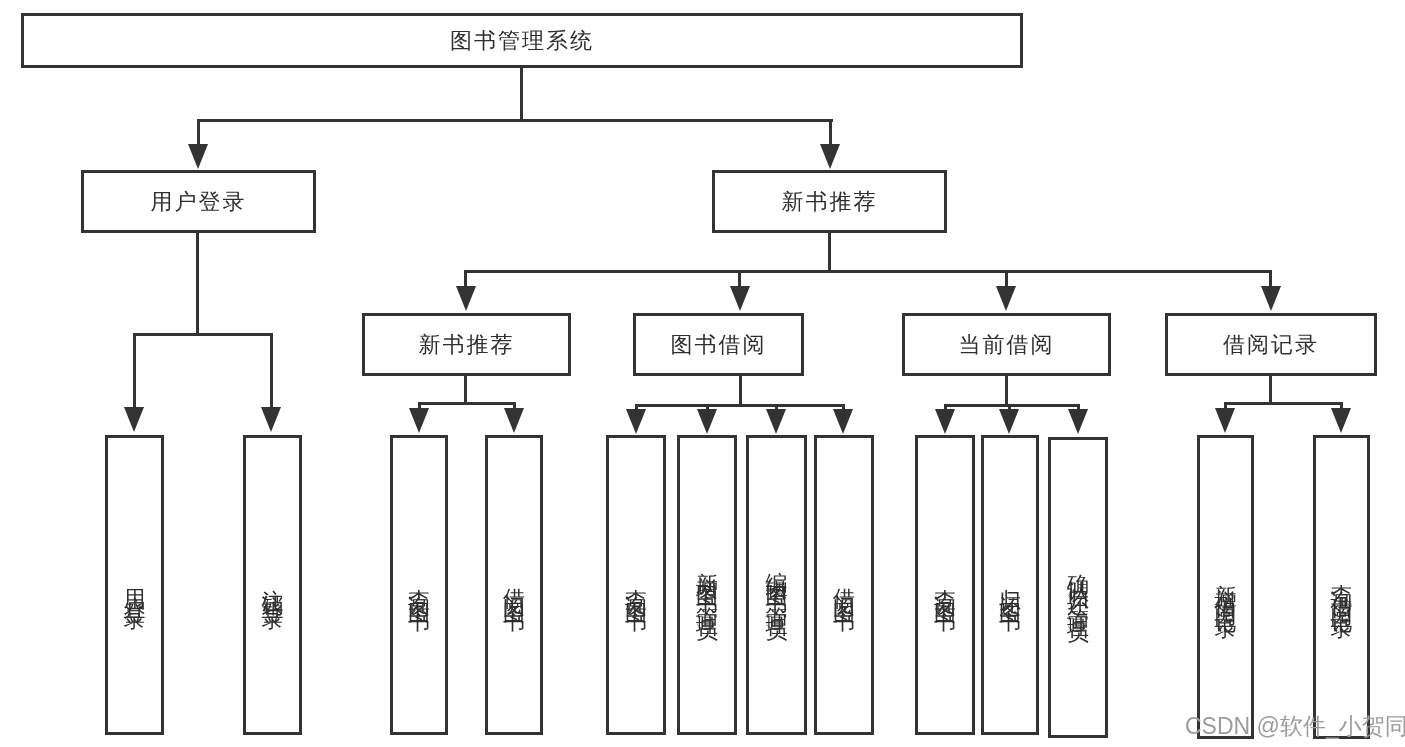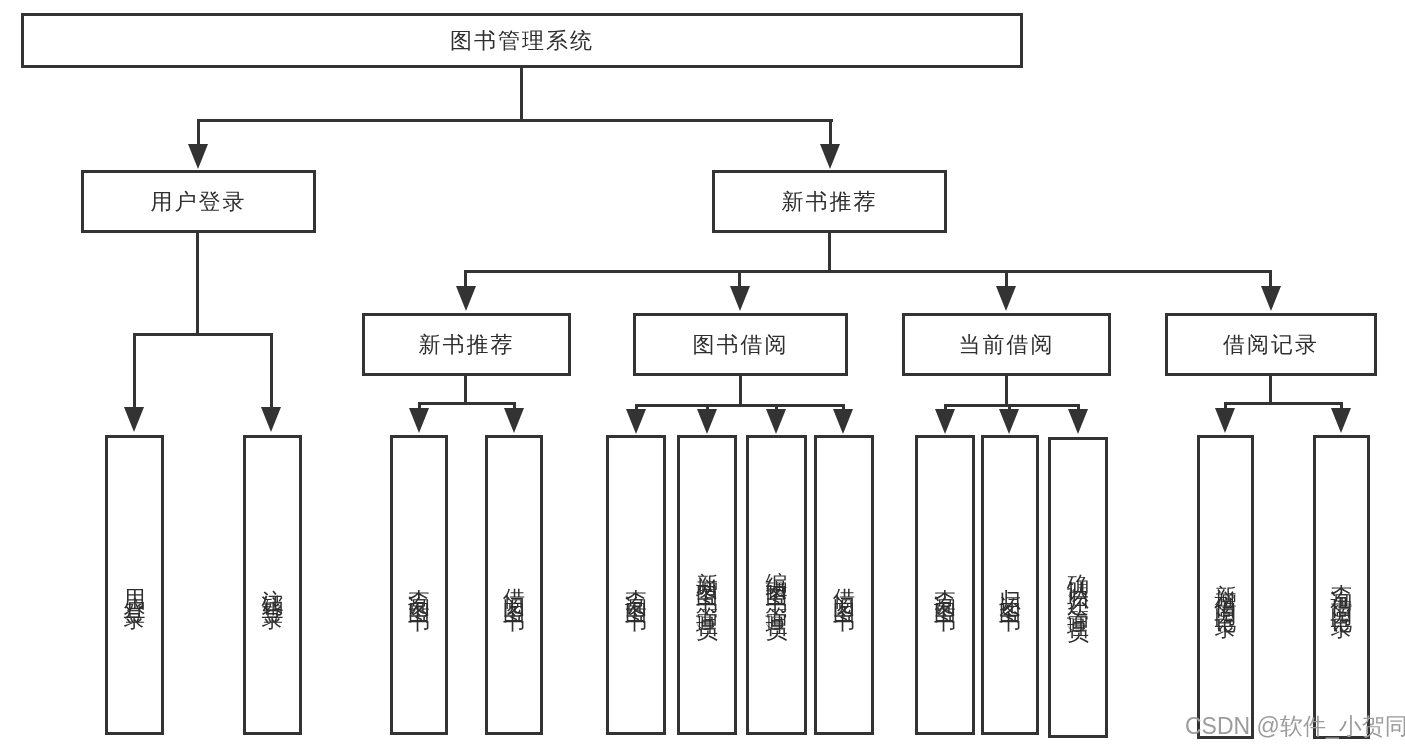--- a/index.html
+++ b/index.html
@@ -40,21 +40,21 @@
   <div class="box h" style="left:81px; top:170px; width:235px; height:63px;">
     <span>用户登录</span>
   </div>
   <div class="box h" style="left:712px; top:170px; width:235px; height:63px;">
     <span>新书推荐</span>
   </div>
 
   <div class="box h" style="left:362px; top:313px; width:209px; height:63px;">
     <span>新书推荐</span>
   </div>
-  <div class="box h" style="left:633px; top:313px; width:215px; height:63px;">
+  <div class="box h" style="left:633px; top:313px; width:171px; height:63px;">
     <span>图书借阅</span>
   </div>
   <div class="box h" style="left:902px; top:313px; width:209px; height:63px;">
     <span>当前借阅</span>
   </div>
   <div class="box h" style="left:1165px; top:313px; width:212px; height:63px;">
     <span>借阅记录</span>
   </div>
 
   <div class="box v" style="left:105px; top:435px; width:59px; height:300px;">

